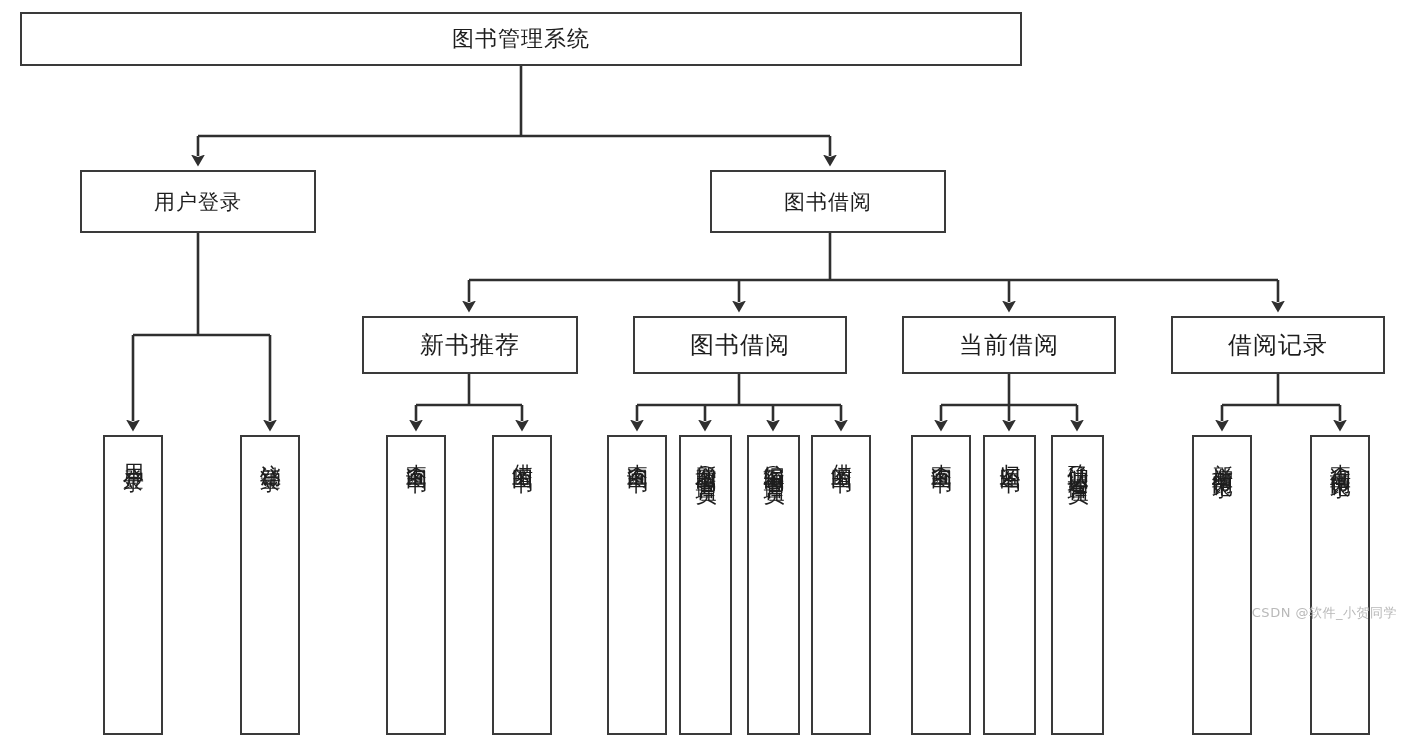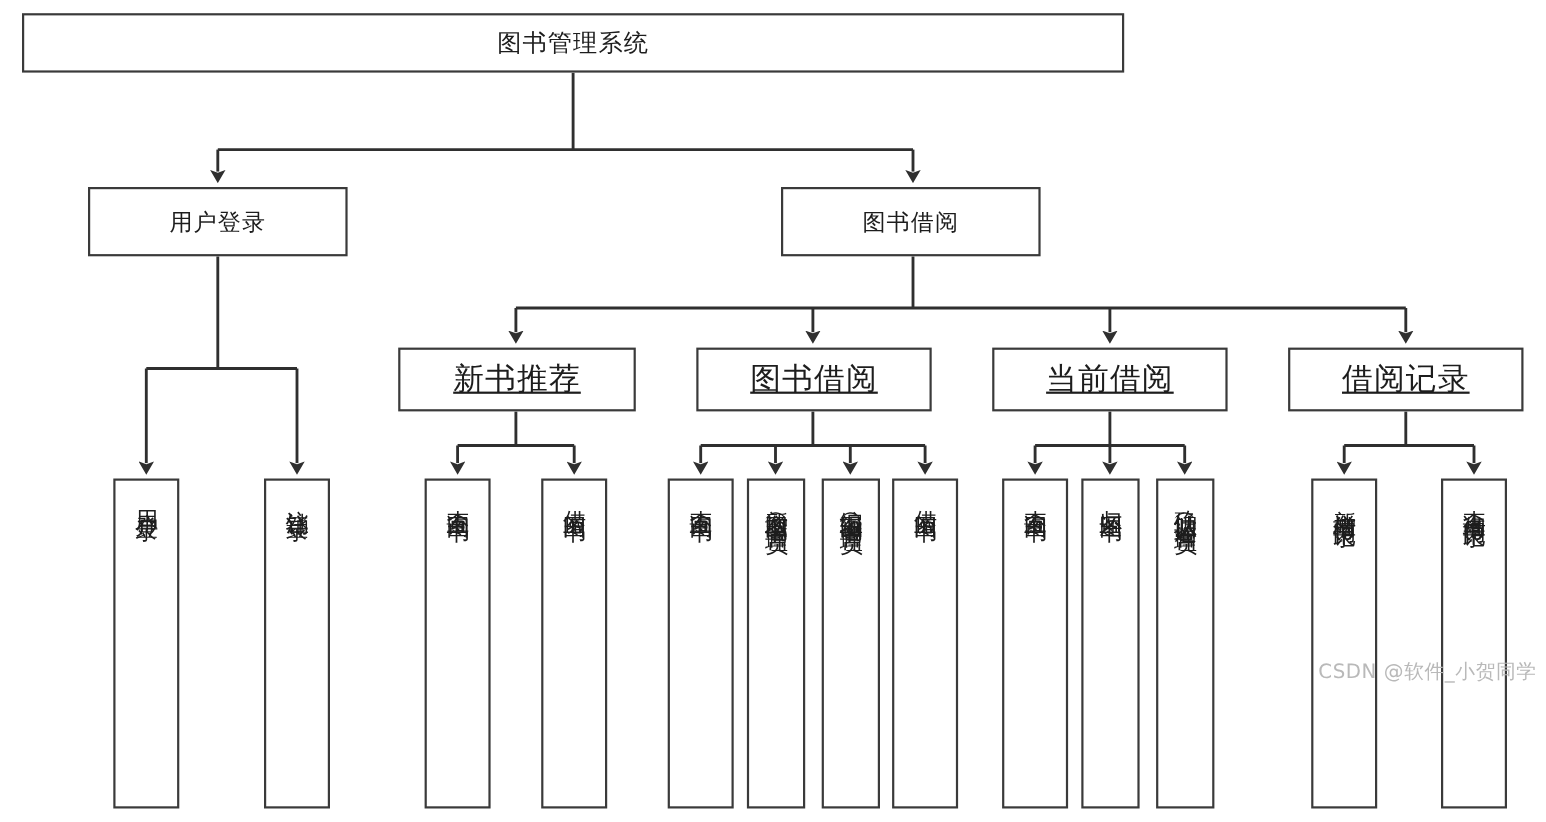--- a/index.html
+++ b/index.html
@@ -23,21 +23,21 @@
     border:2.5px solid #3a3a3a;
     display:flex;
     align-items:center;
     justify-content:center;
     color:#1d1d1d;
     letter-spacing:1px;
     z-index:3;
   }
   .node.root{font-size:22px;}
   .node.lvl2{font-size:21px;}
-  .node.lvl3{font-size:28px;text-decoration:underline;}
+  .node.lvl3{font-size:24px;}
 
   
   .node.leaf{
     font-size:21px;
     align-items:flex-start;
     padding-top:10px;
   }
   .leaf .vtext{
     writing-mode:vertical-rl;
     text-orientation:upright;
@@ -45,21 +45,21 @@
     line-height:1.18;
     letter-spacing:3px;
     white-space:nowrap;
     display:block;
   }
 
   
   #watermark{
     position:absolute;
     right:8px;bottom:6px;
-    font-size:18px;
+    font-size:13px;
     color:#b9b9b9;
     letter-spacing:0.5px;
     z-index:5;
     user-select:none;
     white-space:nowrap;
   }
 </style>
 </head>
 <body>
 

